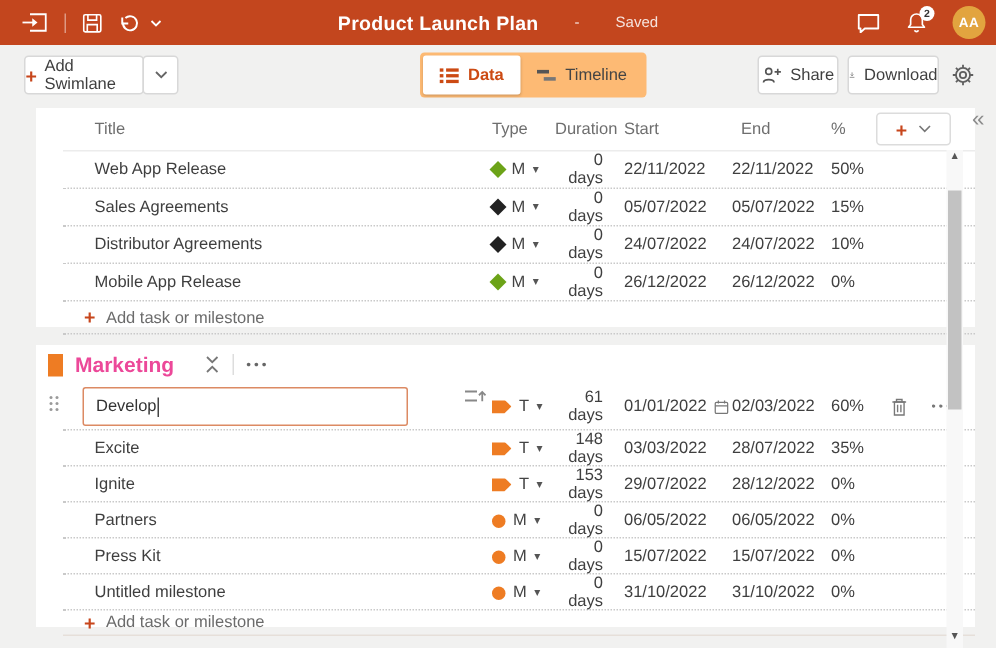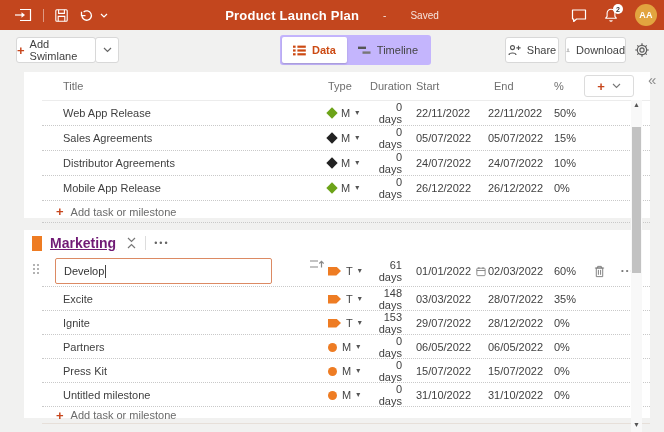--- a/index.html
+++ b/index.html
@@ -21,21 +21,21 @@
           display:flex;align-items:center;justify-content:center;letter-spacing:.3px;}
   .ticon{display:block;}
 
   
   .toolbar{position:absolute;left:0;top:30px;width:664px;height:40px;}
   .btn{box-sizing:border-box;background:#fff;border:1px solid #d8d8d8;border-radius:3px;height:26px;
        display:flex;align-items:center;font-size:11px;color:#3f3f3f;}
   .add-swim{position:absolute;left:16px;top:7px;width:80px;justify-content:center;gap:5px;}
   .add-swim-caret{position:absolute;left:95px;top:7px;width:24px;justify-content:center;}
   .plus{color:#C7461C;font-size:13px;font-weight:700;line-height:1;}
-  .toggle{position:absolute;left:280px;top:5px;height:30px;background:#c4b5fd;border-radius:3px;
+  .toggle{position:absolute;left:280px;top:5px;height:30px;background:#fdba74;border-radius:3px;
           display:flex;align-items:center;padding:0 2px;box-sizing:border-box;text-align:center;}
   .seg{height:26px;display:flex;align-items:center;gap:6px;padding:0 11px;font-size:11px;border-radius:2px;}
   .seg.active{background:#fff;color:#CC4A13;font-weight:700;box-shadow:0 1px 2px rgba(0,0,0,.18);}
   .seg.idle{color:#444;}
   .share-btn{position:absolute;left:505px;top:7px;width:54px;justify-content:center;gap:6px;}
   .dl-btn{position:absolute;left:565px;top:7px;width:61px;justify-content:center;gap:6px;}
   .gear{position:absolute;left:634px;top:12px;cursor:pointer;}
 
   
   .panel{position:absolute;left:24px;width:626px;background:#fff;border:0;}
@@ -66,21 +66,21 @@
 
   .addcol-btn{box-sizing:border-box;width:50px;height:22px;background:#fff;border:1px solid #dcdcdc;border-radius:3px;
               display:flex;align-items:center;justify-content:center;gap:7px;}
   .addrow{height:21px;display:flex;align-items:center;gap:7px;margin-left:18px;padding-left:14px;
           font-size:11px;color:#6b6b6b;border-bottom:1px dotted #c9c9c9;cursor:pointer;}
   .addrow.last{height:16px;border-bottom:1px solid #e6dfd9;}
 
   
   .sec-header{height:26px;display:flex;align-items:center;gap:8px;padding-left:8px;}
   .swatch{width:10px;height:15px;background:#EE7C23;}
-  .sec-name{font-size:14px;font-weight:700;color:#701a75;margin-right:2px;text-decoration:underline;}
+  .sec-name{font-size:14px;font-weight:700;color:#ec4899;margin-right:12px;}
   .sec-div{width:1px;height:14px;background:#ddd;}
   .dots{color:#666;font-size:13px;letter-spacing:1px;line-height:0;padding-bottom:6px;}
 
   
   .editrow{height:30px;position:relative;border-bottom:1px dotted #c9c9c9;}
   .handle{position:absolute;left:-9px;top:8px;display:grid;grid-template-columns:2px 2px;grid-gap:2px;}
   .handle i{width:2px;height:2px;background:#9a9a9a;border-radius:50%;}
   .edit-title{display:flex;align-items:flex-start;padding-left:13px;gap:32px;}
   .inputbox{box-sizing:border-box;width:243px;height:26px;border:1px solid #DC8A63;border-radius:2px;background:#fff;
             display:flex;align-items:center;padding-left:8px;font-size:11px;color:#333;}

